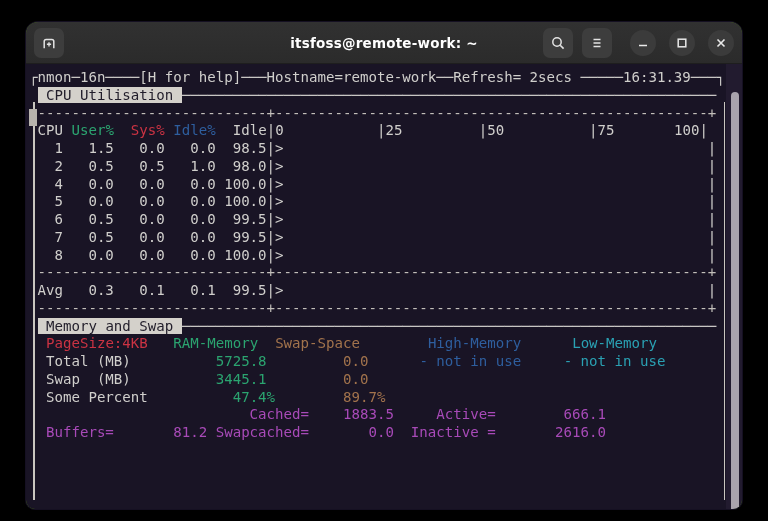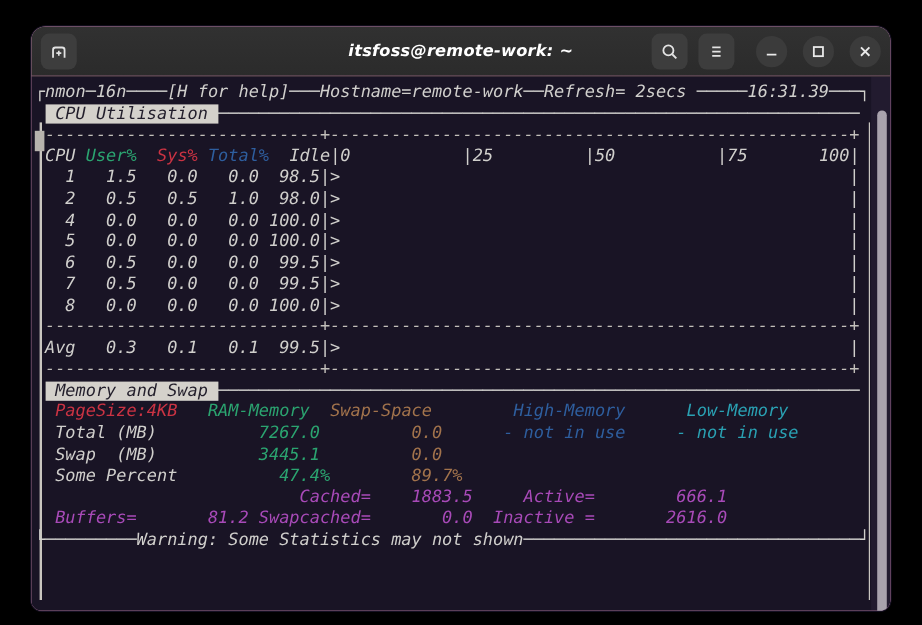--- a/index.html
+++ b/index.html
@@ -1,18 +1,18 @@
 <!DOCTYPE html>
 <html><head>
 <meta charset="utf-8">
 <style>
   html,body{margin:0;padding:0;background:#000;width:768px;height:521px;overflow:hidden;}
   *{box-sizing:border-box;}
   .stage{position:relative;width:768px;height:521px;background:#000;font-family:"DejaVu Sans",sans-serif;}
-  .window{position:absolute;left:26px;top:22px;width:716px;height:487px;border-radius:12px 12px 9px 9px;background:#f9a8d4;overflow:hidden;box-shadow:0 0 0 1px #151022;font-style:italic;}
+  .window{position:absolute;left:26px;top:22px;width:716px;height:487px;border-radius:12px 12px 9px 9px;background:#4d7c0f;overflow:hidden;box-shadow:0 0 0 1px #151022;}
   .titlebar{position:relative;height:42px;background:linear-gradient(#313131,#2b2b2b);border-bottom:1px solid #1e1e1e;display:flex;align-items:center;padding:0 8px;}
   .tb-title{position:absolute;left:0;right:0;text-align:center;color:#ffffff;font-weight:bold;font-size:13.5px;letter-spacing:.2px;pointer-events:none;}
   .tb-btn{width:30px;height:30px;border-radius:7px;background:#3d3d3d;display:flex;align-items:center;justify-content:center;flex:0 0 auto;}
   .tb-circle{width:26px;height:26px;border-radius:50%;background:#3b3b3b;display:flex;align-items:center;justify-content:center;flex:0 0 auto;}
   .spacer{flex:1;}
   .icon{display:block;}
   .term{position:absolute;left:0;top:42px;right:0;bottom:0;background:#191425;}
   .term-content{position:absolute;left:3px;top:5px;font-family:"DejaVu Sans Mono",monospace;font-size:14.1px;line-height:17.75px;color:#d0cfcc;}
   .tline{white-space:pre;height:17.75px;}
   .c-fg{color:#d0cfcc;}
@@ -72,39 +72,38 @@
       </div>
     </div>
 
     <div class="term">
       <div class="box-v" style="left:7px;top:38px;height:398px;"></div>
       <div class="box-v" style="left:697.5px;top:38px;height:398px;"></div>
       <div class="term-content">
           <div class="tline"><span class="c-fg">┌nmon─16n────[H for help]───Hostname=remote-work──Refresh= 2secs ─────16:31.39───┐</span></div>
           <div class="tline"><span class="c-fg"> </span><span class="c-inv"> CPU Utilisation </span><span class="c-fg">───────────────────────────────────────────────────────────────</span></div>
           <div class="tline"><span class="c-dim"> ---------------------------+---------------------------------------------------+</span></div>
-          <div class="tline"><span class="c-fg"> CPU</span><span class="c-green"> User%</span><span class="c-red">  Sys%</span><span class="c-blue"> Total%</span><span class="c-fg">  Idle</span><span class="c-fg">|0           |25         |50          |75       100|</span></div>
+          <div class="tline"><span class="c-fg"> CPU</span><span class="c-green"> User%</span><span class="c-red">  Sys%</span><span class="c-blue"> Idle%</span><span class="c-fg">  Idle</span><span class="c-fg">|0           |25         |50          |75       100|</span></div>
           <div class="tline"><span class="c-fg">   1   1.5   0.0   0.0  98.5|&gt;                                                  |</span></div>
           <div class="tline"><span class="c-fg">   2   0.5   0.5   1.0  98.0|&gt;                                                  |</span></div>
           <div class="tline"><span class="c-fg">   4   0.0   0.0   0.0 100.0|&gt;                                                  |</span></div>
           <div class="tline"><span class="c-fg">   5   0.0   0.0   0.0 100.0|&gt;                                                  |</span></div>
           <div class="tline"><span class="c-fg">   6   0.5   0.0   0.0  99.5|&gt;                                                  |</span></div>
           <div class="tline"><span class="c-fg">   7   0.5   0.0   0.0  99.5|&gt;                                                  |</span></div>
           <div class="tline"><span class="c-fg">   8   0.0   0.0   0.0 100.0|&gt;                                                  |</span></div>
           <div class="tline"><span class="c-dim"> ---------------------------+---------------------------------------------------+</span></div>
           <div class="tline"><span class="c-fg"> Avg   0.3   0.1   0.1  99.5|&gt;                                                  |</span></div>
           <div class="tline"><span class="c-dim"> ---------------------------+---------------------------------------------------+</span></div>
           <div class="tline"><span class="c-fg"> </span><span class="c-inv"> Memory and Swap </span><span class="c-fg">───────────────────────────────────────────────────────────────</span></div>
           <div class="tline"><span class="c-fg">  </span><span class="c-red">PageSize:4KB</span><span class="c-fg">   </span><span class="c-green">RAM-Memory</span><span class="c-fg">  </span><span class="c-yellow">Swap-Space</span><span class="c-fg">        </span><span class="c-blue">High-Memory</span><span class="c-fg">      </span><span class="c-cyan">Low-Memory</span></div>
-          <div class="tline"><span class="c-fg">  Total (MB)</span><span class="c-fg">          </span><span class="c-green">7267.0</span><span class="c-fg">         </span><span class="c-yellow">0.0</span><span class="c-fg">      </span><span class="c-blue">- not in use</span><span class="c-fg">     </span><span class="c-cyan">- not in use</span></div>
+          <div class="tline"><span class="c-fg">  Total (MB)</span><span class="c-fg">          </span><span class="c-green">5725.8</span><span class="c-fg">         </span><span class="c-yellow">0.0</span><span class="c-fg">      </span><span class="c-blue">- not in use</span><span class="c-fg">     </span><span class="c-cyan">- not in use</span></div>
           <div class="tline"><span class="c-fg">  Swap  (MB)</span><span class="c-fg">          </span><span class="c-green">3445.1</span><span class="c-fg">         </span><span class="c-yellow">0.0</span></div>
           <div class="tline"><span class="c-fg">  Some Percent</span><span class="c-fg">          </span><span class="c-green">47.4%</span><span class="c-fg">        </span><span class="c-yellow">89.7%</span></div>
           <div class="tline"><span class="c-magenta">                          Cached=    1883.5     Active=        666.1</span></div>
           <div class="tline"><span class="c-magenta">  Buffers=       81.2 Swapcached=       0.0  Inactive =       2616.0</span></div>
-          <div class="tline"><span class="c-fg">└─────────Warning: Some Statistics may not shown─────────────────────────────────┘</span></div>
         </div>
       <div class="cursor"></div>
       <div class="scroll-track"></div>
       <div class="scroll-thumb"></div>
     </div>
 
   </div>
 </div>
 
 </body></html>

